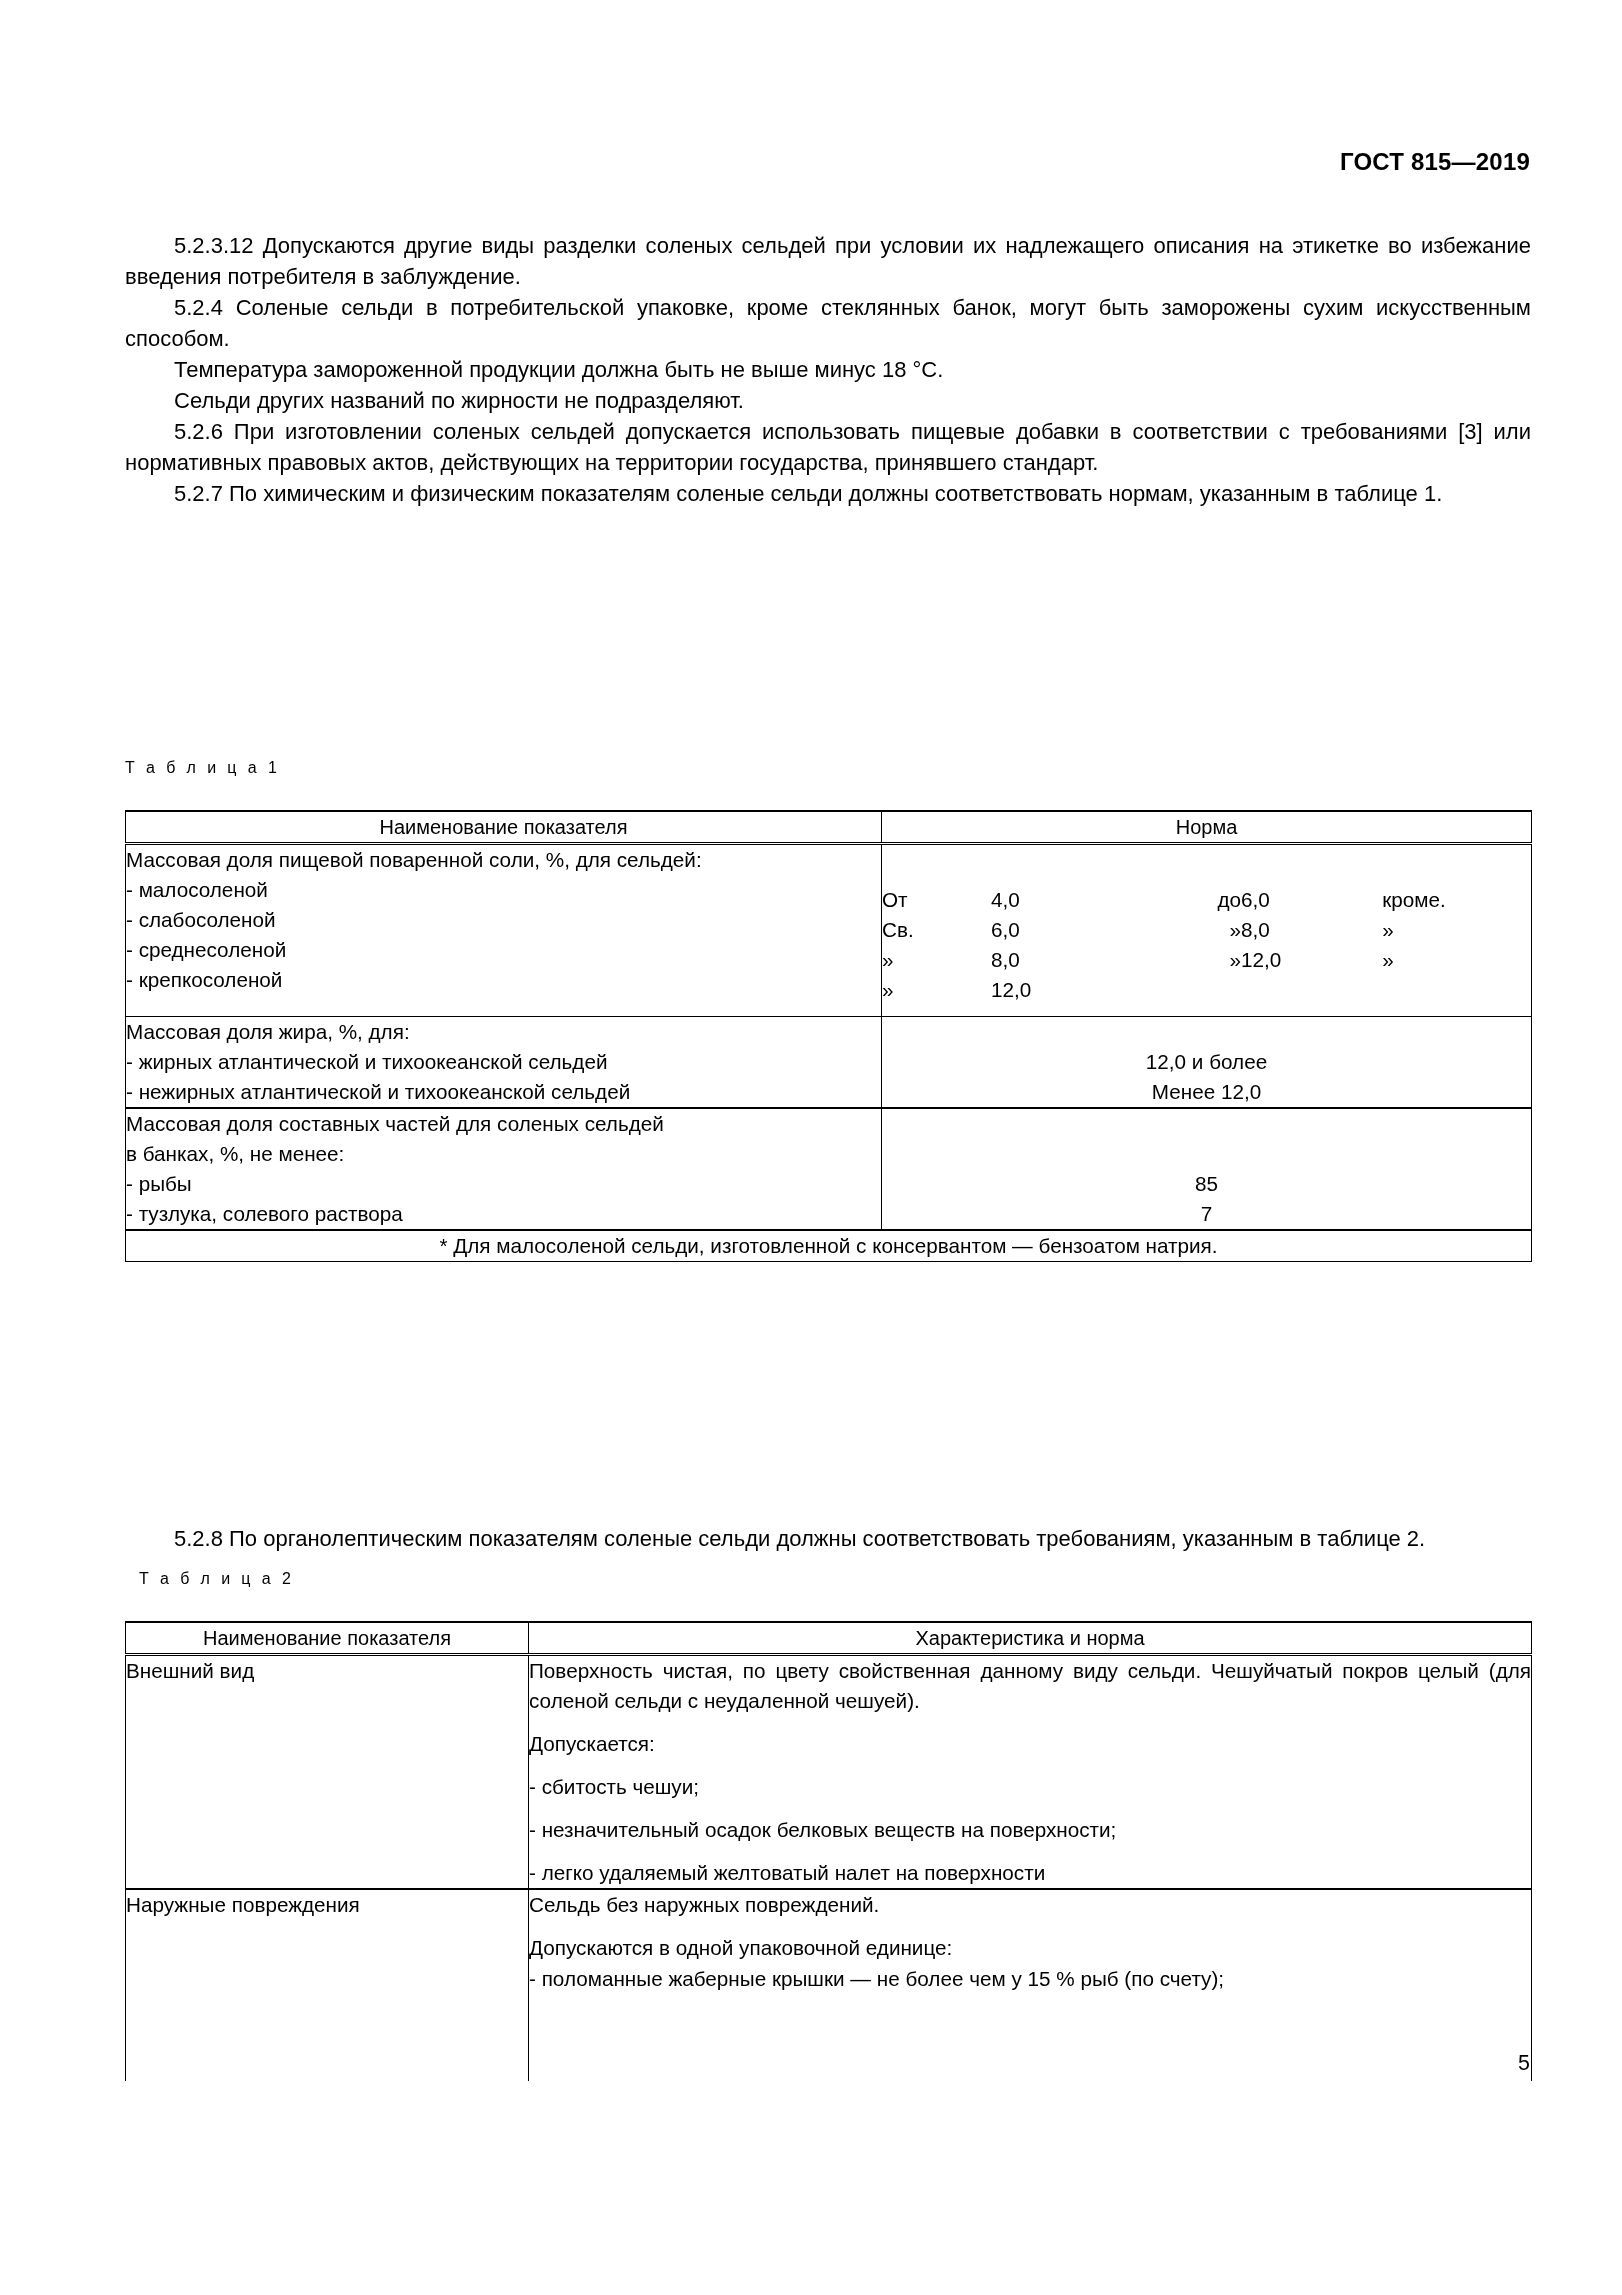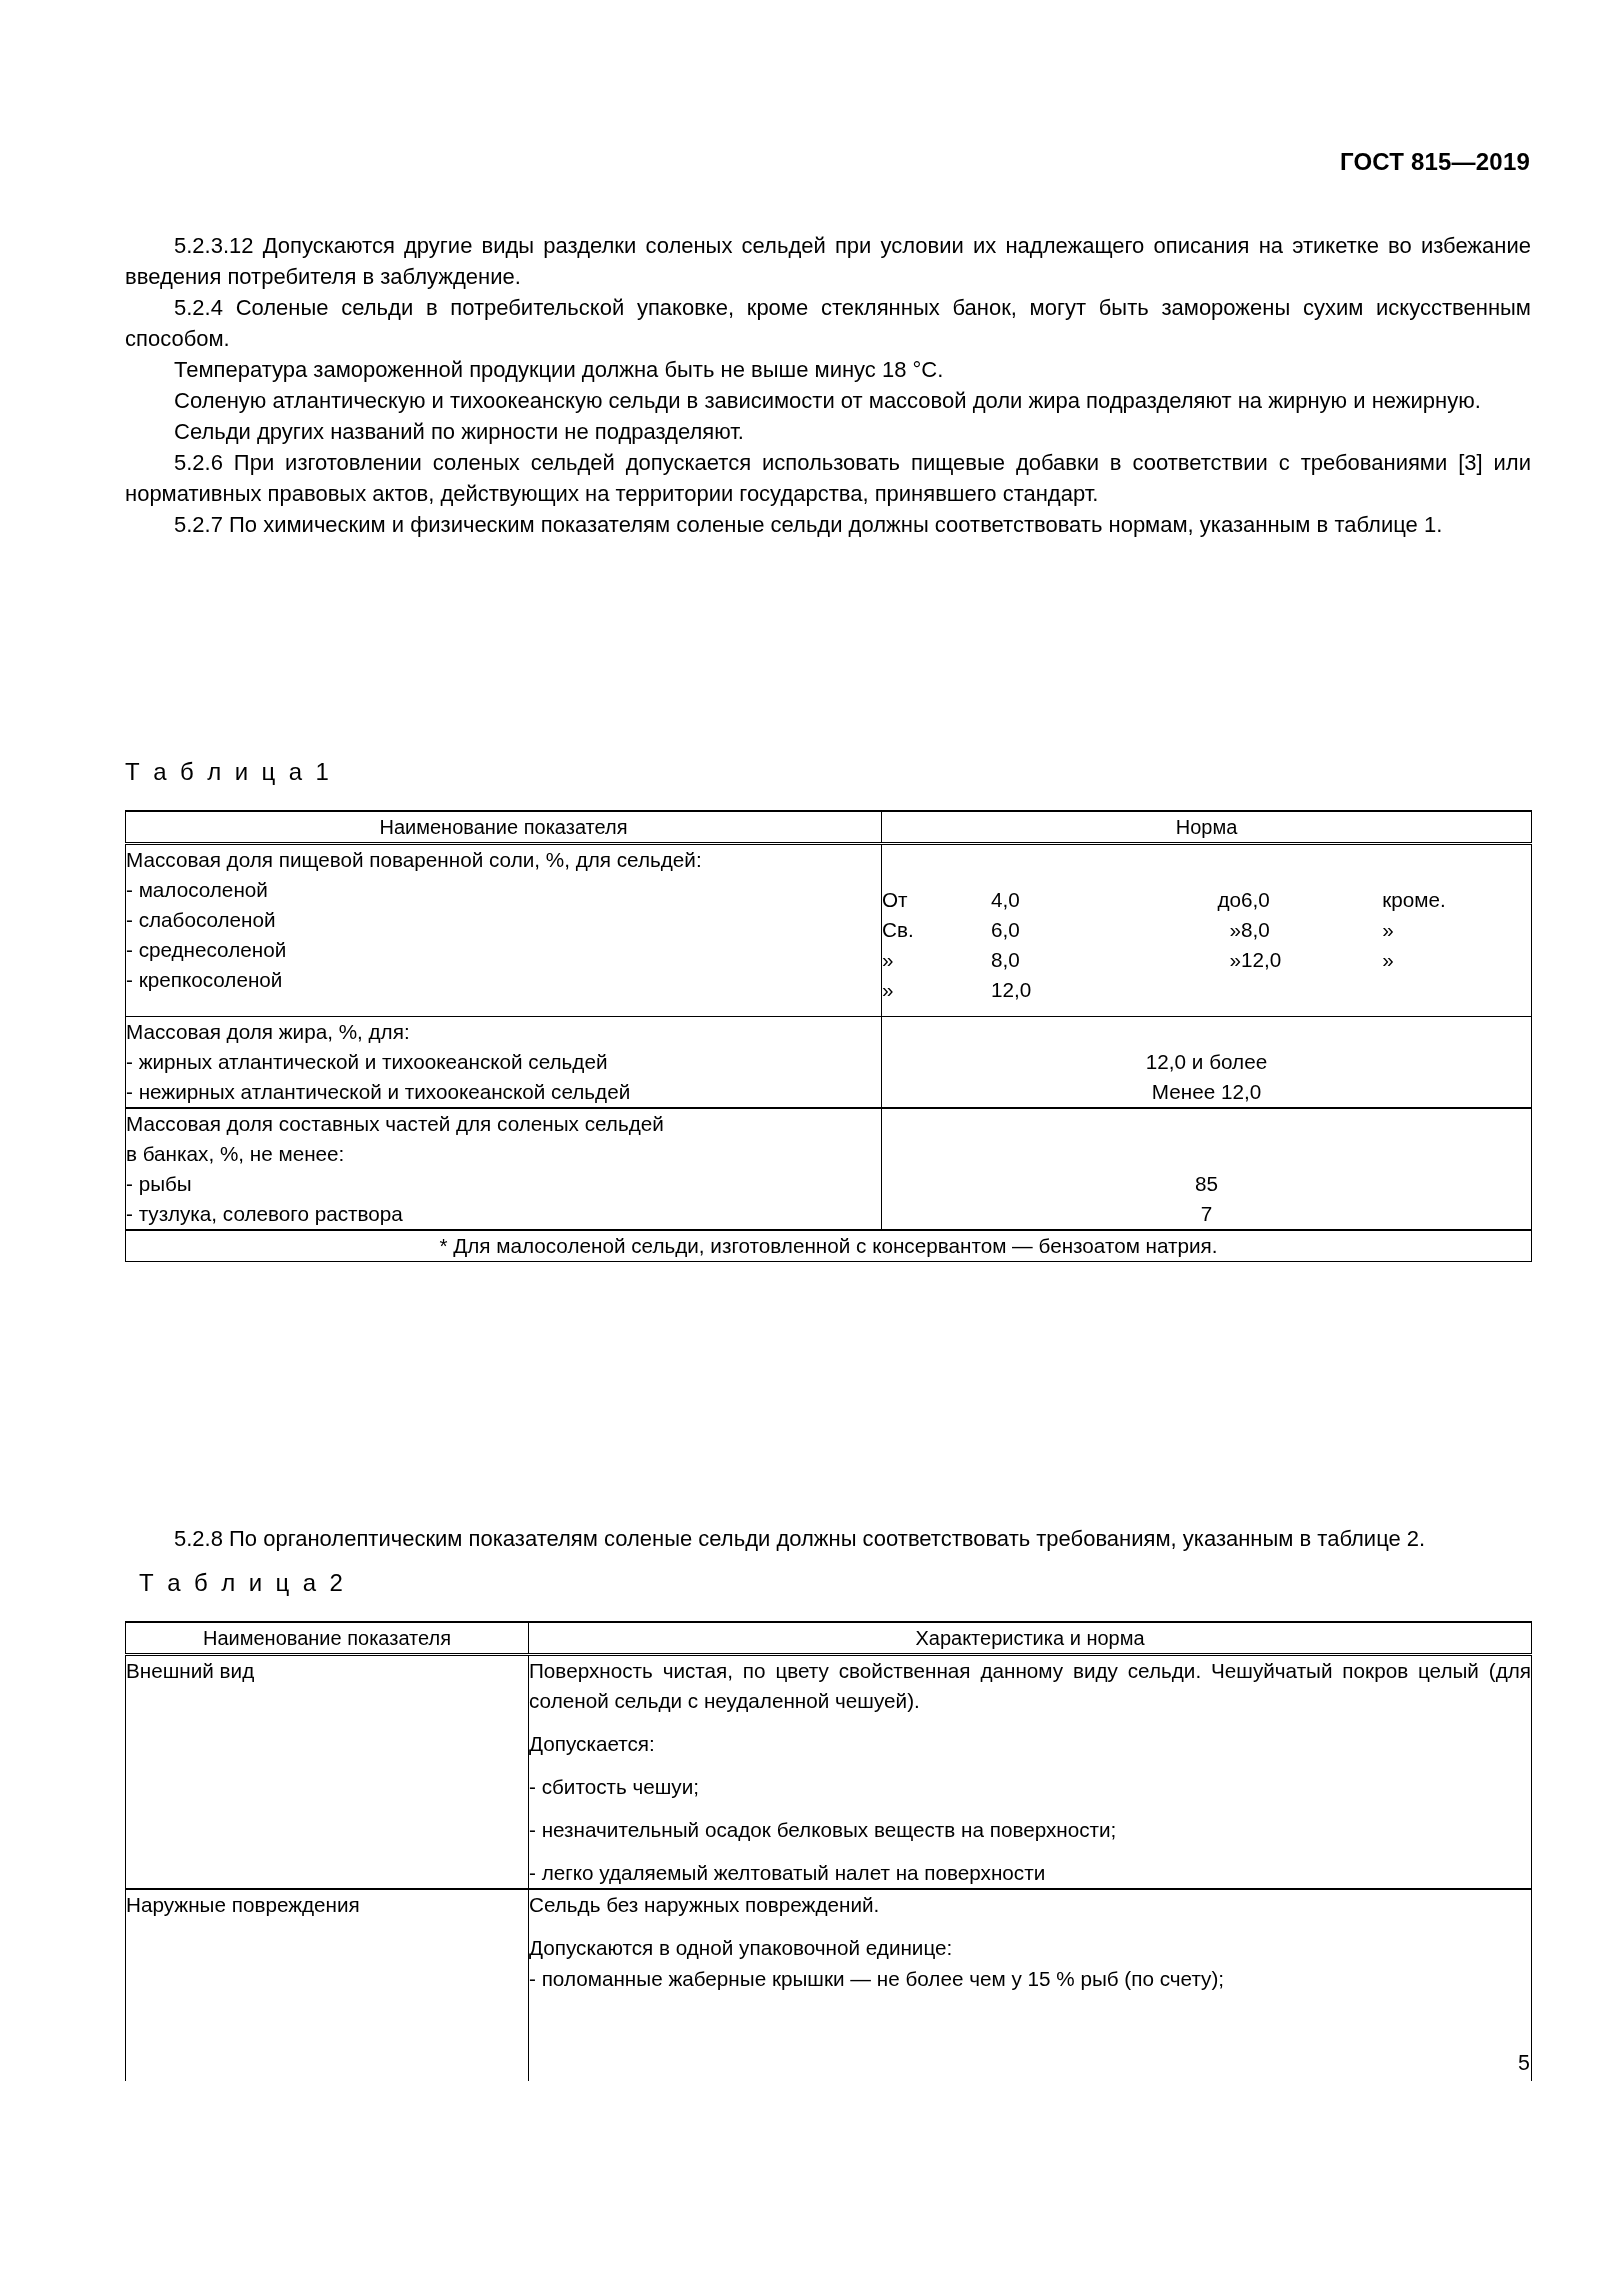--- a/index.html
+++ b/index.html
@@ -43,21 +43,21 @@
     margin: 0;
     font-size: 22px;
     line-height: 31px;
     text-align: justify;
     text-indent: 49px;
     hyphens: manual;
   }
 
   
   .tbl-caption {
-    font-size: 24px;
+    font-size: 16px;
     letter-spacing: 3.4px;
     line-height: 1;
   }
 
   
   table.gost {
     border-collapse: collapse;
     width: 1406px;
     table-layout: fixed;
     font-size: 20.7px;
@@ -125,21 +125,20 @@
 <body>
 
 <div class="page">
 
   <div class="doc-header">ГОСТ 815—2019</div>
 
   <div class="content">
     <p class="body-par">5.2.3.12 Допускаются другие виды разделки соленых сельдей при условии их надлежащего описа­ния на этикетке во избежание введения потребителя в заблуждение.</p>
     <p class="body-par">5.2.4 Соленые сельди в потребительской упаковке, кроме стеклянных банок, могут быть заморо­жены сухим искусственным способом.</p>
     <p class="body-par">Температура замороженной продукции должна быть не выше минус 18 °C.</p>
-    <p class="body-par">Соленую атлантическую и тихоокеанскую сельди в зависимости от массовой доли жира подраз­деляют на жирную и нежирную.</p>
     <p class="body-par">Сельди других названий по жирности не подразделяют.</p>
     <p class="body-par">5.2.6 При изготовлении соленых сельдей допускается использовать пищевые добавки в соответ­ствии с требованиями [3] или нормативных правовых актов, действующих на территории государства, принявшего стандарт.</p>
     <p class="body-par">5.2.7 По химическим и физическим показателям соленые сельди должны соответствовать нор­мам, указанным в таблице 1.</p>
   </div>
 
   <div class="t1-cap tbl-caption">Т а б л и ц а  1</div>
 
   <div class="t1-wrap">
     <table class="gost">
       <colgroup>

